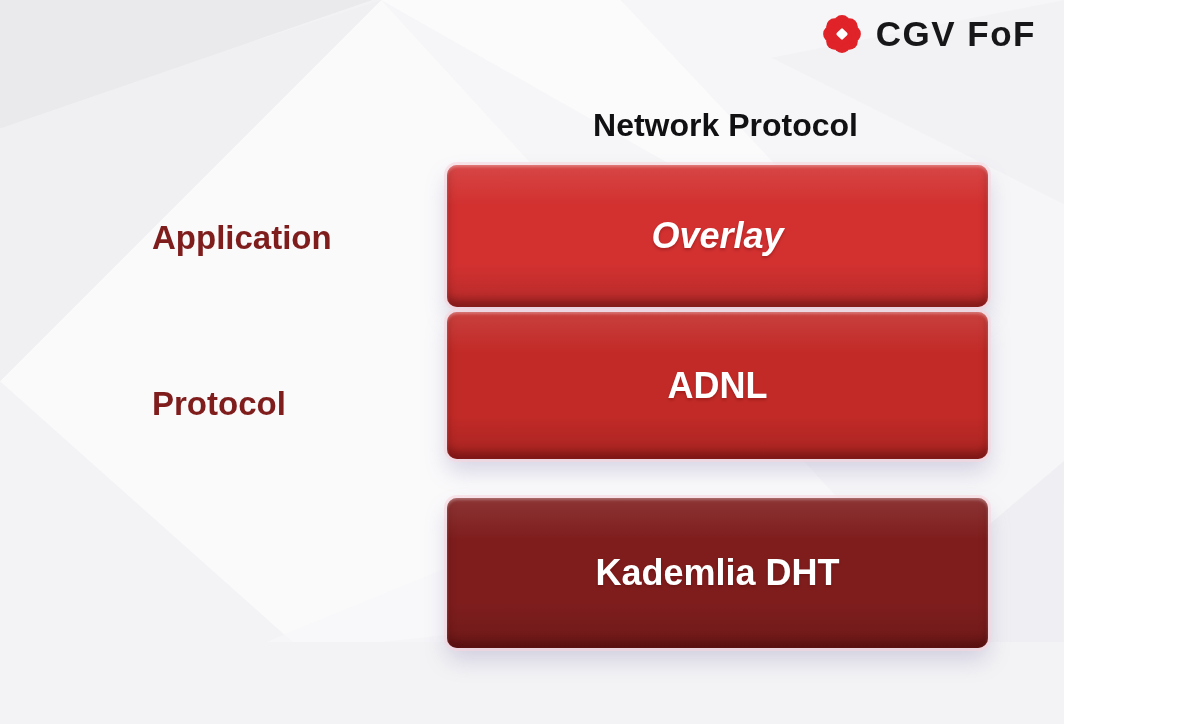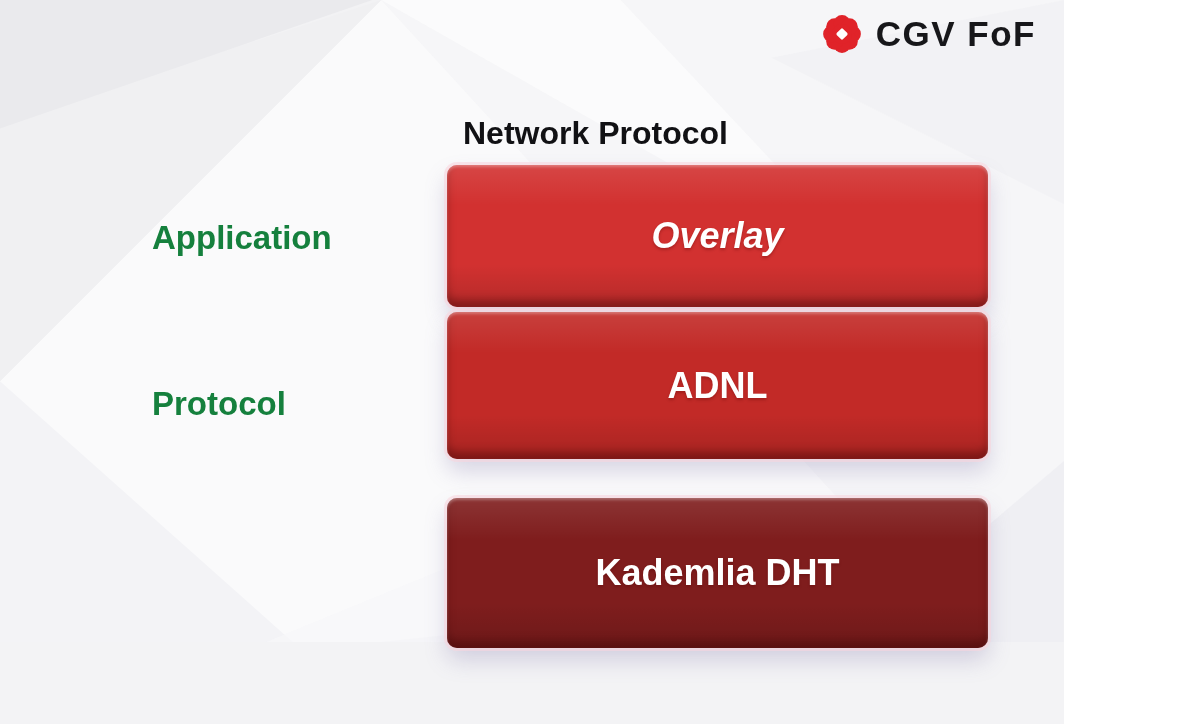--- a/index.html
+++ b/index.html
@@ -36,34 +36,35 @@
     font-weight: 700;
     letter-spacing: 1.5px;
     color: #17171a;
   }
   
   .title {
     position: absolute;
     left: 447px;
     width: 541px;
     top: 99px;
-    margin: 16px;
+    margin: 8px;
+    text-align: center;
     font-size: 32px;
     font-weight: 700;
     color: #111114;
     z-index: 2;
   }
   
   .layer-label {
     position: absolute;
     left: 152px;
     width: 270px;
     font-size: 33px;
     font-weight: 600;
-    color: #15803d;
+    color: #7f1d1d;
     z-index: 2;
   }
   .label-0 { top: 219px; }
   .label-1 { top: 385px; }
   .label-2 { top: 552px; }
   
   .layer-box {
     position: absolute;
     left: 447px;
     width: 541px;

